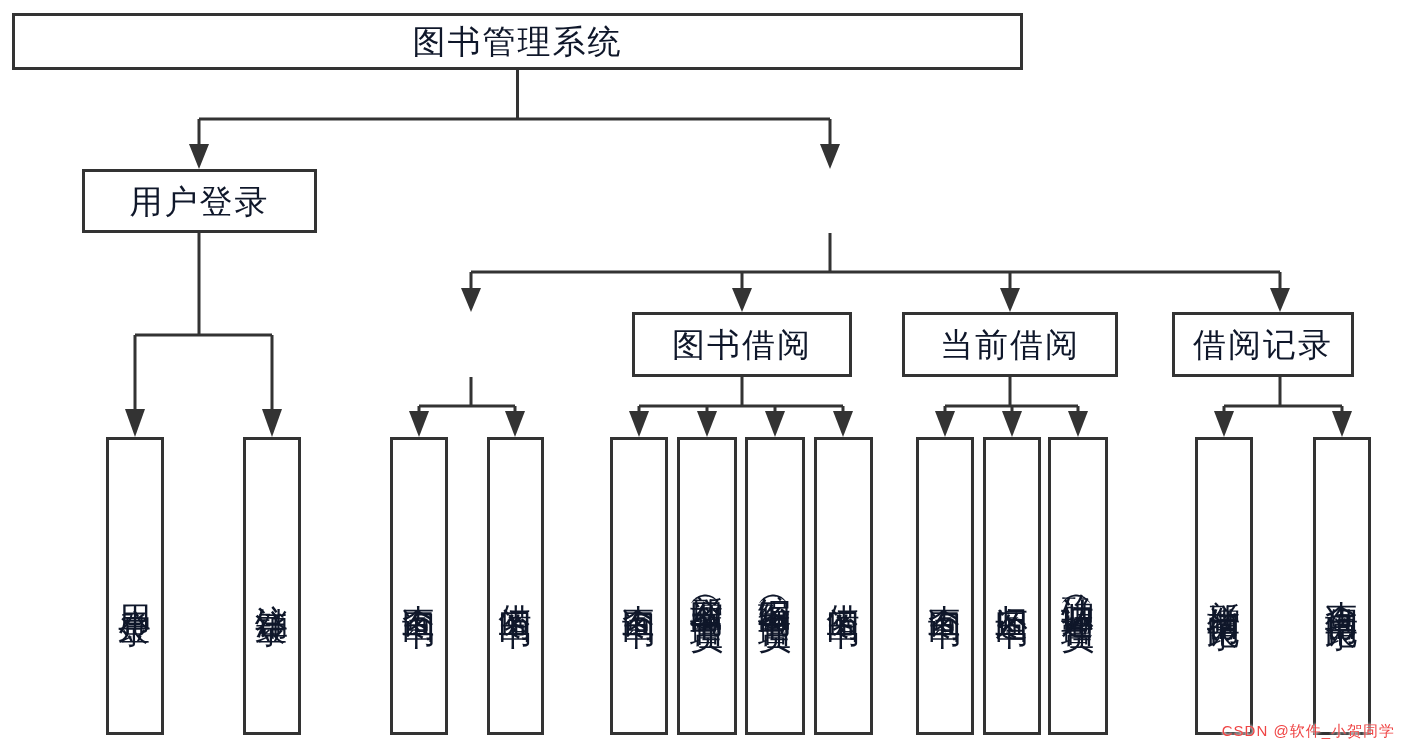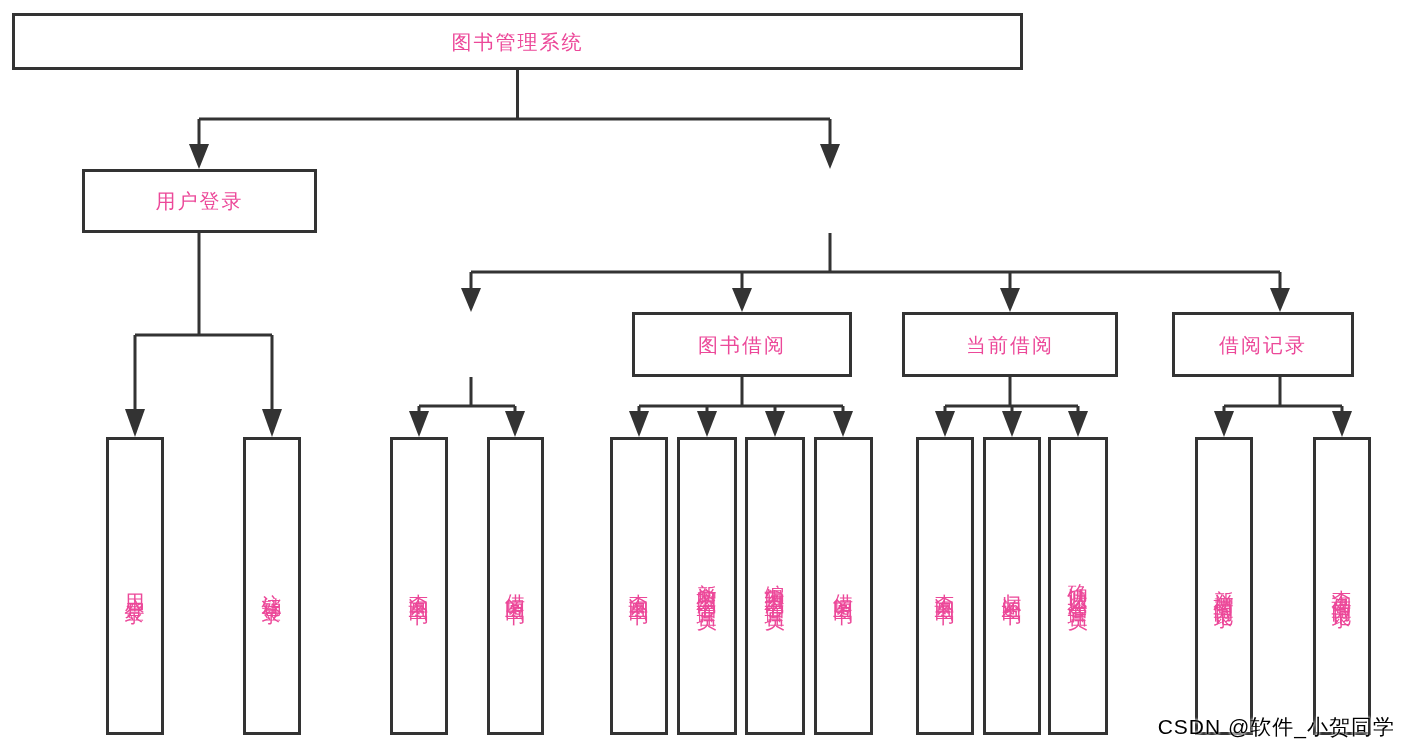--- a/index.html
+++ b/index.html
@@ -34,38 +34,38 @@
   .box {
     position: absolute;
     box-sizing: border-box;
     background: #ffffff;
     border: 3px solid #333333;
     display: flex;
     align-items: center;
     justify-content: center;
   }
   .box .lbl {
-    font-size: 20px;
+    font-size: 33px;
     letter-spacing: 2px;
-    color: #ec4899;
+    color: #0f172a;
     white-space: nowrap;
     line-height: 1;
   }
   .box.v .lbl {
     writing-mode: vertical-rl;
     text-orientation: mixed;
     letter-spacing: 4px;
     white-space: nowrap;
   }
   .watermark {
     position: absolute;
     right: 10px;
     bottom: 6px;
-    font-size: 21px;
-    color: #000000;
+    font-size: 15px;
+    color: #ef4444;
     letter-spacing: 1px;
     text-shadow: 0 0 3px #ffffff, 0 0 3px #ffffff;
     z-index: 5;
     white-space: nowrap;
   }
 </style>
 </head>
 <body>
 
 <div class="canvas">

